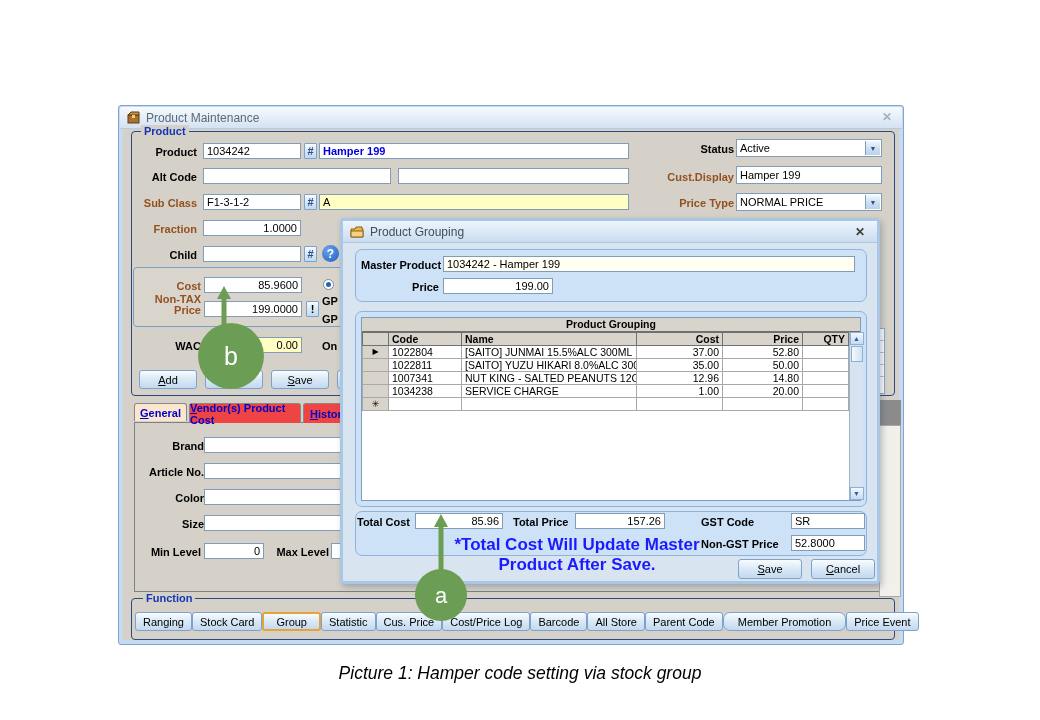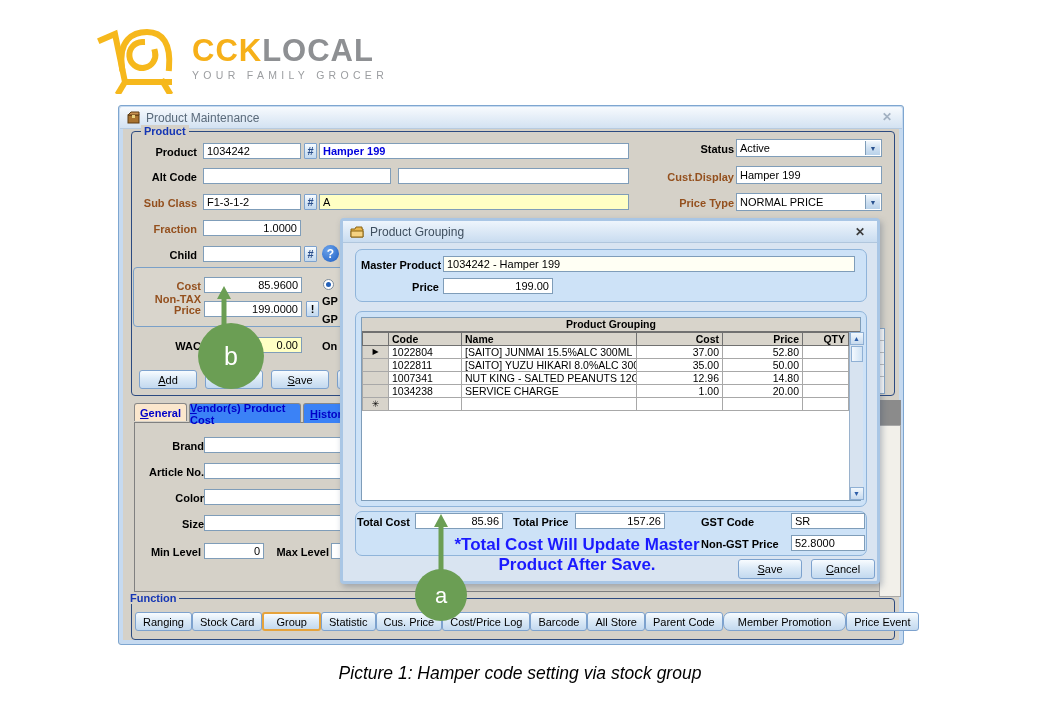--- a/index.html
+++ b/index.html
@@ -63,21 +63,21 @@
   .radio::after { content:""; position:absolute; left:2px; top:2px; width:5px;
          height:5px; border-radius:50%; background:#2461b8; }
 
   .costpanel { position:absolute; border:1px solid #7aa0c8; border-radius:4px;
          background:#d9d5cc; }
 
   
   .tab { position:absolute; height:20px; display:flex; align-items:center;
          justify-content:center; font-size:11px; font-weight:bold; color:#0000c8;
          border:1px solid #888; border-bottom:none; border-radius:3px 3px 0 0;
-         background:#3b82f6; }
+         background:#ef4444; }
   .tab.active { background:#fbe7cd; height:18px; margin-top:-2px; z-index:2; }
   .tabpanel { position:absolute; border:1px solid #808080; background:#d5d1c8; }
 
   
   .dlg { position:absolute; left:340px; top:218px; width:540px; height:366px;
          background:#d9e4f1; border:3px solid #a9c6e5; border-radius:4px;
          box-shadow:2px 3px 6px rgba(60,80,110,.35); z-index:10; }
   .dlg-titlebar { position:absolute; left:0; top:0; right:0; height:22px;
          background:linear-gradient(#eef5fc,#c9dcf0); border-bottom:1px solid #b0c6dd;
          display:flex; align-items:center; font-size:12px; color:#3f4f5f;
@@ -120,35 +120,20 @@
           pointer-events:none; z-index:30; }
 
   .caption { position:absolute; left:0; top:663px; width:1040px; text-align:center;
           font-size:17.5px; font-style:italic; color:#000; }
 </style>
 </head>
 <body>
 
 <div class="stage">
 
-  <div class="logo">
-    <svg width="96" height="70" viewBox="0 0 96 70">
-      <g fill="none" stroke="#F6B81C" stroke-width="6" stroke-linecap="square">
-        <path d="M6 16 L20 10 L30 58 L74 58"></path>
-        <path d="M30 58 L24 68"></path>
-        <path d="M68 58 L74 68"></path>
-        <path d="M27 44 C23 16 38 8 52 8 C68 8 76 20 74 44"></path>
-        <path d="M60 28 A13 13 0 1 1 47 18"></path>
-      </g>
-    </svg>
-    <div class="logo-text">
-      <div class="brand"><span class="cck">CCK</span><span class="local">LOCAL</span></div>
-      <div class="tagline">YOUR FAMILY GROCER</div>
-    </div>
-  </div>
 
   <div class="win">
     <div class="win-titlebar">
       <span class="titlebar-icon">
         <svg width="13" height="13" viewBox="0 0 13 13">
             <rect x="1" y="4" width="11" height="8" fill="#a9732f" stroke="#5e3d12"></rect>
             <path d="M1 4 L4 1 L12 1 L12 4 Z" fill="#c89050" stroke="#5e3d12"></path>
             <rect x="5" y="4" width="3" height="3" fill="#e8d27e"></rect>
           </svg>
       </span>
@@ -246,21 +231,21 @@
     <div class="art-gridedge" style="left:752px; top:222px; width:14px; height:66px;">
         <div></div>
         <div></div>
         <div></div>
         <div></div>
       </div>
     <div class="art-dark" style="left:760px; top:294px; width:22px; height:25px;"></div>
     <div class="art-panel" style="left:760px; top:319px; width:22px; height:172px;"></div>
 
     <div class="groupbox" style="left:12px; top:492px; width:764px; height:42px;"></div>
-    <div class="legend" style="left:8px; top:486px;">Function</div>
+    <div class="legend" style="left:24px; top:486px;">Function</div>
     <div style="position:absolute; left:16px; top:506px; width:756px; height:19px; display:flex; justify-content:space-between;">
       <div class="btn" style="position:relative; padding:0 7px;">Ranging</div>
       <div class="btn" style="position:relative; padding:0 7px;">Stock Card</div>
       <div class="btn hl" style="position:relative; padding:0 12px;">Group</div>
       <div class="btn" style="position:relative; padding:0 7px;">Statistic</div>
       <div class="btn" style="position:relative; padding:0 7px;">Cus. Price</div>
       <div class="btn" style="position:relative; padding:0 7px;">Cost/Price Log</div>
       <div class="btn" style="position:relative; padding:0 7px;">Barcode</div>
       <div class="btn" style="position:relative; padding:0 7px;">All Store</div>
       <div class="btn" style="position:relative; padding:0 7px;">Parent Code</div>

